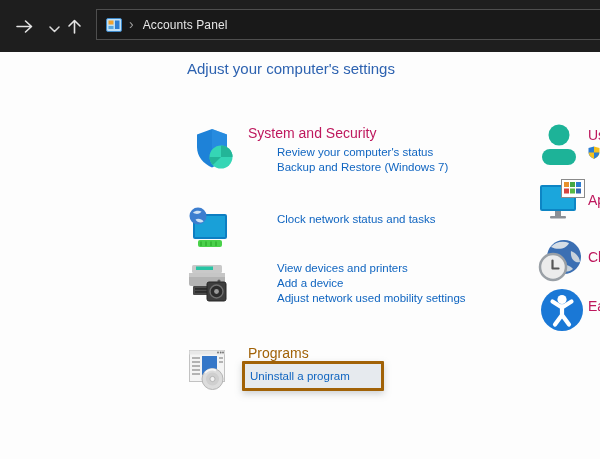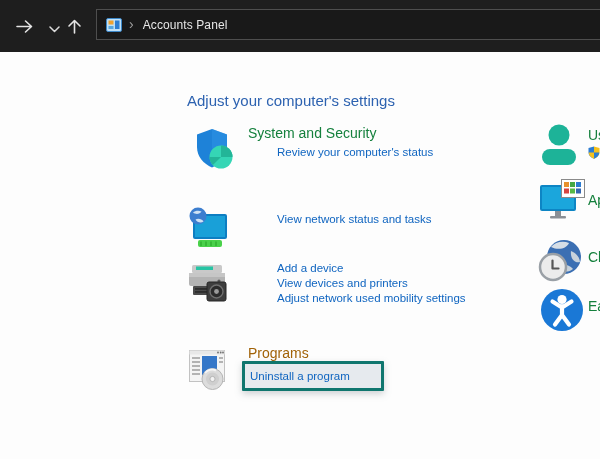--- a/index.html
+++ b/index.html
@@ -18,44 +18,44 @@
   .address-bar{
     position:absolute;left:96px;top:9px;right:-6px;height:31px;
     background:#191919;border:1px solid #4e4e4e;
     display:flex;align-items:center;box-sizing:border-box;padding-left:9px;
   }
   .cp-icon{display:inline-flex;margin-right:7px;}
   .crumb-chevron{color:#9f9f9f;font-size:14px;line-height:14px;margin-right:9px;transform:translateY(-1px);}
   .crumb{color:#e6e6e6;font-size:12px;letter-spacing:.1px;}
   
   .heading{
-    position:absolute;left:187px;top:92px;margin:0;
+    position:absolute;left:187px;top:60px;margin:0;
     font-size:15px;font-weight:400;color:#2d62b0;
   }
   .section{position:absolute;}
   .sec-icon{position:absolute;display:block;cursor:pointer;}
   .sec-text{position:absolute;left:60px;top:0;width:340px;display:flex;flex-direction:column;}
-  .cat-title{font-size:14px;line-height:18px;color:#15803d;text-decoration:none;cursor:pointer;white-space:nowrap;}
+  .cat-title{font-size:14px;line-height:18px;color:#be185d;text-decoration:none;cursor:pointer;white-space:nowrap;}
   .cat-title.dark{color:#a16207;}
   .task-links{margin-top:3px;display:flex;flex-direction:column;}
   .task-link{font-size:11.5px;line-height:15px;color:#1065c0;text-decoration:none;cursor:pointer;white-space:nowrap;padding-left:29px;}
   
   #sec-system{left:188px;top:124px;}
   #sec-system .sec-icon{left:2px;top:2px;}
   #sec-network{left:188px;top:206px;}
   #sec-network .sec-icon{left:-2px;top:0px;}
   #sec-network .task-links{margin-top:6px;}
   #sec-hardware{left:188px;top:258px;}
   #sec-hardware .sec-icon{left:-5px;top:3px;}
   #sec-programs{left:188px;top:344px;}
   #sec-programs .sec-icon{left:-3px;top:2px;}
   
   .hl-box{
     position:absolute;left:242px;top:361px;width:136px;height:24px;
-    background:#e6eaee;border:3px solid #0f766e;border-radius:1px;
+    background:#e6eaee;border:3px solid #a16207;border-radius:1px;
     display:flex;align-items:center;box-sizing:content-box;
     box-shadow:0 3px 7px rgba(120,130,135,.35);
   }
   .hl-box .task-link{padding-left:5px;}
   
   .rsec .sec-text{left:48px;width:260px;}
   .rsec .task-links{margin-top:2px;}
   .rsec .task-link{line-height:13px;}
   #sec-users{left:540px;top:123px;}
   #sec-users .sec-icon{left:0;top:0;}
@@ -117,39 +117,40 @@
         <path d="M22 3 L37 8.5 V21 C37 26 35.5 30 33 33 L22 22 Z" fill="#2d93e6" opacity="0.55"></path>
         <circle cx="31" cy="31" r="11.5" fill="#35d6b5"></circle>
         <path d="M31 31 L31 19.5 A11.5 11.5 0 0 1 42.5 31 Z" fill="#23b598"></path>
         <path d="M31 31 L22.9 39.1 A11.5 11.5 0 0 1 19.5 31 Z" fill="#23b598"></path>
       </svg>
     </span>
     <div class="sec-text">
       <a class="cat-title">System and Security</a>
       <div class="task-links">
         <a class="task-link">Review your computer's status</a>
+        <a class="task-link">Backup and Restore (Windows 7)</a>
       </div>
     </div>
   </div>
 
   <div class="section" id="sec-network">
     <span class="sec-icon">
       <svg width="46" height="46" viewBox="0 0 46 46">
         <rect x="7" y="8" width="34" height="25" rx="2" fill="#0d7ec2"></rect>
         <rect x="9" y="10" width="30" height="21" fill="#19a0d8"></rect>
         <rect x="12" y="34" width="24" height="7" rx="2" fill="#49d149"></rect>
         <path d="M15 35.5 V40 M20 35.5 V40 M25 35.5 V40 M30 35.5 V40" stroke="#2fae2f" stroke-width="1.4"></path>
         <circle cx="12" cy="10" r="8.5" fill="#3c7ecf"></circle>
         <path d="M7 6.5 C9 4.5 13 4 15.5 5.5 C14 8 10 9 7 6.5 Z" fill="#cfe2f4"></path>
         <path d="M9.5 13.5 C12 12 16 13 17.5 15.5 C15 17.5 11 16.5 9.5 13.5 Z" fill="#cfe2f4"></path>
       </svg>
     </span>
     <div class="sec-text">
       <div class="task-links">
-        <a class="task-link">View network status and tasks</a>
+        <a class="task-link">Clock network status and tasks</a>
       </div>
     </div>
   </div>
 
   <div class="section" id="sec-hardware">
     <span class="sec-icon">
       <svg width="50" height="46" viewBox="0 0 50 46">
         <rect x="9" y="4" width="30" height="8" rx="1.5" fill="#c9c9c9"></rect>
         <rect x="13" y="5.5" width="17" height="3.5" fill="#27c4a4"></rect>
         <rect x="6" y="12" width="36" height="13" rx="2" fill="#b3b3b3"></rect>
@@ -158,22 +159,22 @@
         <rect x="10" y="25" width="25" height="9" rx="1" fill="#4a4a4a"></rect>
         <rect x="12" y="27" width="16" height="1.8" fill="#2c2c2c"></rect>
         <rect x="12" y="30" width="16" height="1.8" fill="#2c2c2c"></rect>
         <rect x="24" y="21" width="19" height="19" rx="2" fill="#3d3d3d" stroke="#262626"></rect>
         <circle cx="33.5" cy="30.5" r="6.5" fill="#2b2b2b" stroke="#6f6f6f" stroke-width="1.4"></circle>
         <circle cx="33.5" cy="30.5" r="2.4" fill="#9a9a9a"></circle>
       </svg>
     </span>
     <div class="sec-text">
       <div class="task-links">
+        <a class="task-link">View devices and printers</a>
         <a class="task-link">Add a device</a>
-        <a class="task-link">View devices and printers</a>
         <a class="task-link">Adjust network used mobility settings</a>
       </div>
     </div>
   </div>
 
   <div class="section" id="sec-programs">
     <span class="sec-icon">
       <svg width="46" height="46" viewBox="0 0 46 46">
         <rect x="4.5" y="4.5" width="35" height="31" fill="#f4f4f4" stroke="#c2c2c2"></rect>
         <rect x="4.5" y="4.5" width="35" height="4" fill="#e8e8e8"></rect>

